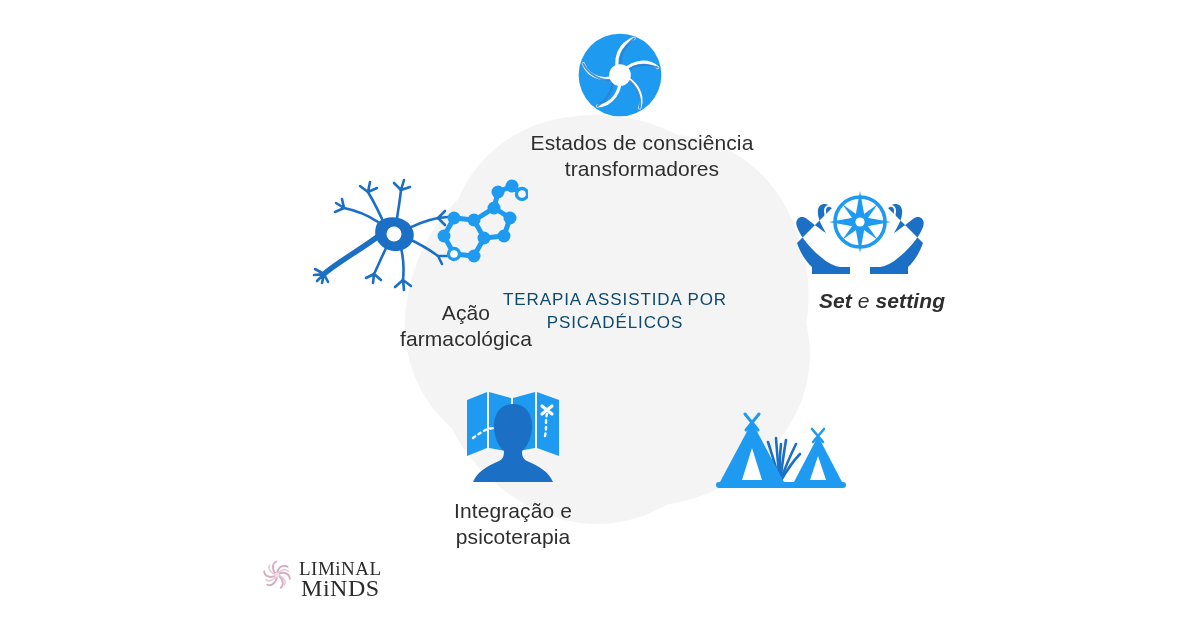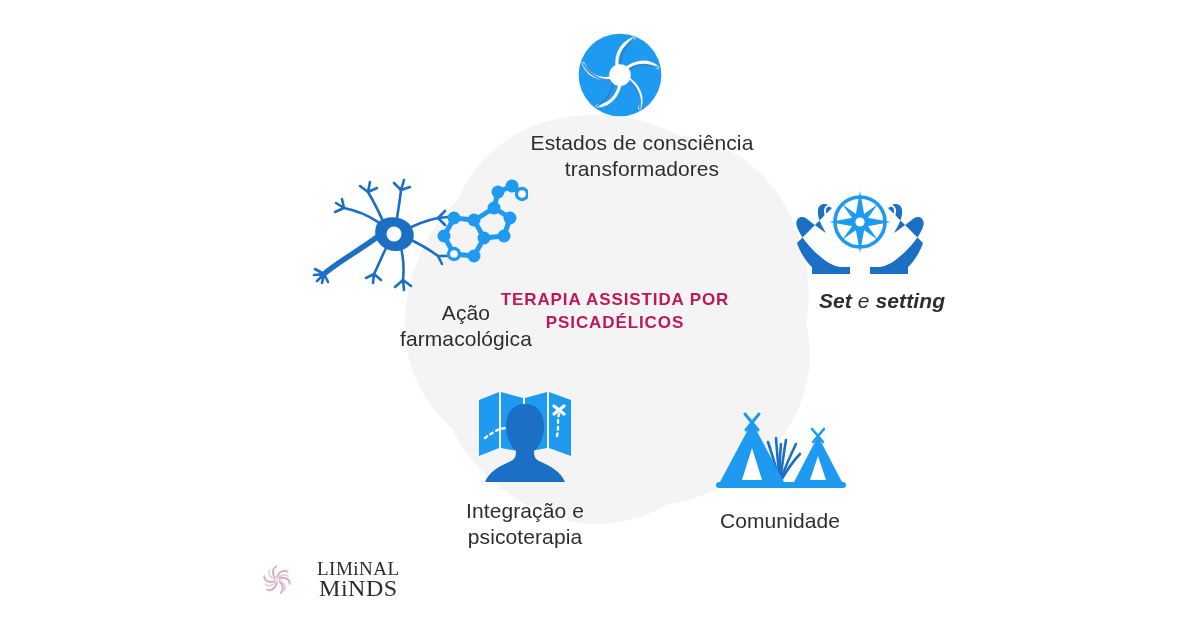--- a/index.html
+++ b/index.html
@@ -48,21 +48,21 @@
   }
   .node-label.italic-strong .plain {
     font-weight: 400;
     font-style: italic;
   }
 
   
   #node-estados      { left: 445px; top: 28px;  width: 350px; }
   #node-acao         { left: 250px; top: 178px; width: 290px; align-items: flex-end; text-align: center; }
   #node-set          { left: 735px; top: 188px; width: 250px; }
-  #node-integracao   { left: 400px; top: 386px; width: 250px; }
+  #node-integracao   { left: 388px; top: 386px; width: 250px; }
   #node-comunidade   { left: 655px; top: 410px; width: 250px; }
 
   #node-acao .node-icon { margin-right: 12px; }
   #node-acao .node-label { margin-top: 2px; margin-right: 8px; }
   #node-set .node-label { margin-top: 10px; margin-left: 44px; }
   #node-integracao .node-label { margin-top: 10px; }
   #node-comunidade .node-label { margin-top: 14px; }
 
   
   #center-caption {
@@ -75,22 +75,21 @@
     letter-spacing: 0.9px;
     line-height: 1.38;
     white-space: pre-line;
   }
 
   
   #brand-logo {
     position: absolute;
     left: 262px; top: 560px;
     display: flex;
-    align-items: center;
-    gap: 25px;
+    gap: 7px;
   }
   #brand-logo .mark { line-height: 0; }
   #brand-logo .wordmark {
     font-family: "Liberation Serif", "DejaVu Serif", serif;
     color: #2b2b2b;
     line-height: 0.92;
     text-align: center;
   }
   #brand-logo .wordmark .l1 { display: block; font-size: 19px; letter-spacing: 0.5px; }
   #brand-logo .wordmark .l2 { display: block; font-size: 24px; letter-spacing: 0.5px; }
@@ -307,24 +306,23 @@
           <path d="M108 26 L 132 72 L 84 72 Z"></path>
         </g>
         <g stroke="#1e9bf0" stroke-width="2.6" stroke-linecap="round">
           <path d="M102 19 L 113 32 M114 19 L 103 32"></path>
         </g>
         <path d="M108 46 L 116 70 L 100 70 Z" fill="#ffffff"></path>
 
         <rect x="6" y="72" width="130" height="6" rx="3" fill="#1e9bf0"></rect>
       </svg>
     </span>
-    <div class="node-label" style="color: rgb(46, 46, 46);">Comunidade</div>
-  </div>
-
-  <div id="center-caption" style="color: #be185d; font-weight: bold;">TERAPIA ASSISTIDA POR
+  </div>
+
+  <div id="center-caption" style="color: #0c4a6e;">TERAPIA ASSISTIDA POR
 PSICADÉLICOS</div>
 
   <div id="brand-logo">
     <span class="mark">
       <svg width="30" height="30" viewBox="0 0 40 40" xmlns="http://www.w3.org/2000/svg">
         <g fill="none" stroke="#cfa0b4" stroke-width="2.6" stroke-linecap="round" opacity="0.85">
           <path d="M20 20 C 20 10, 28 5, 34 9"></path>
           <path d="M20 20 C 28 14, 37 18, 37 25"></path>
           <path d="M20 20 C 28 24, 30 33, 25 37"></path>
           <path d="M20 20 C 20 29, 13 36, 7 33"></path>

